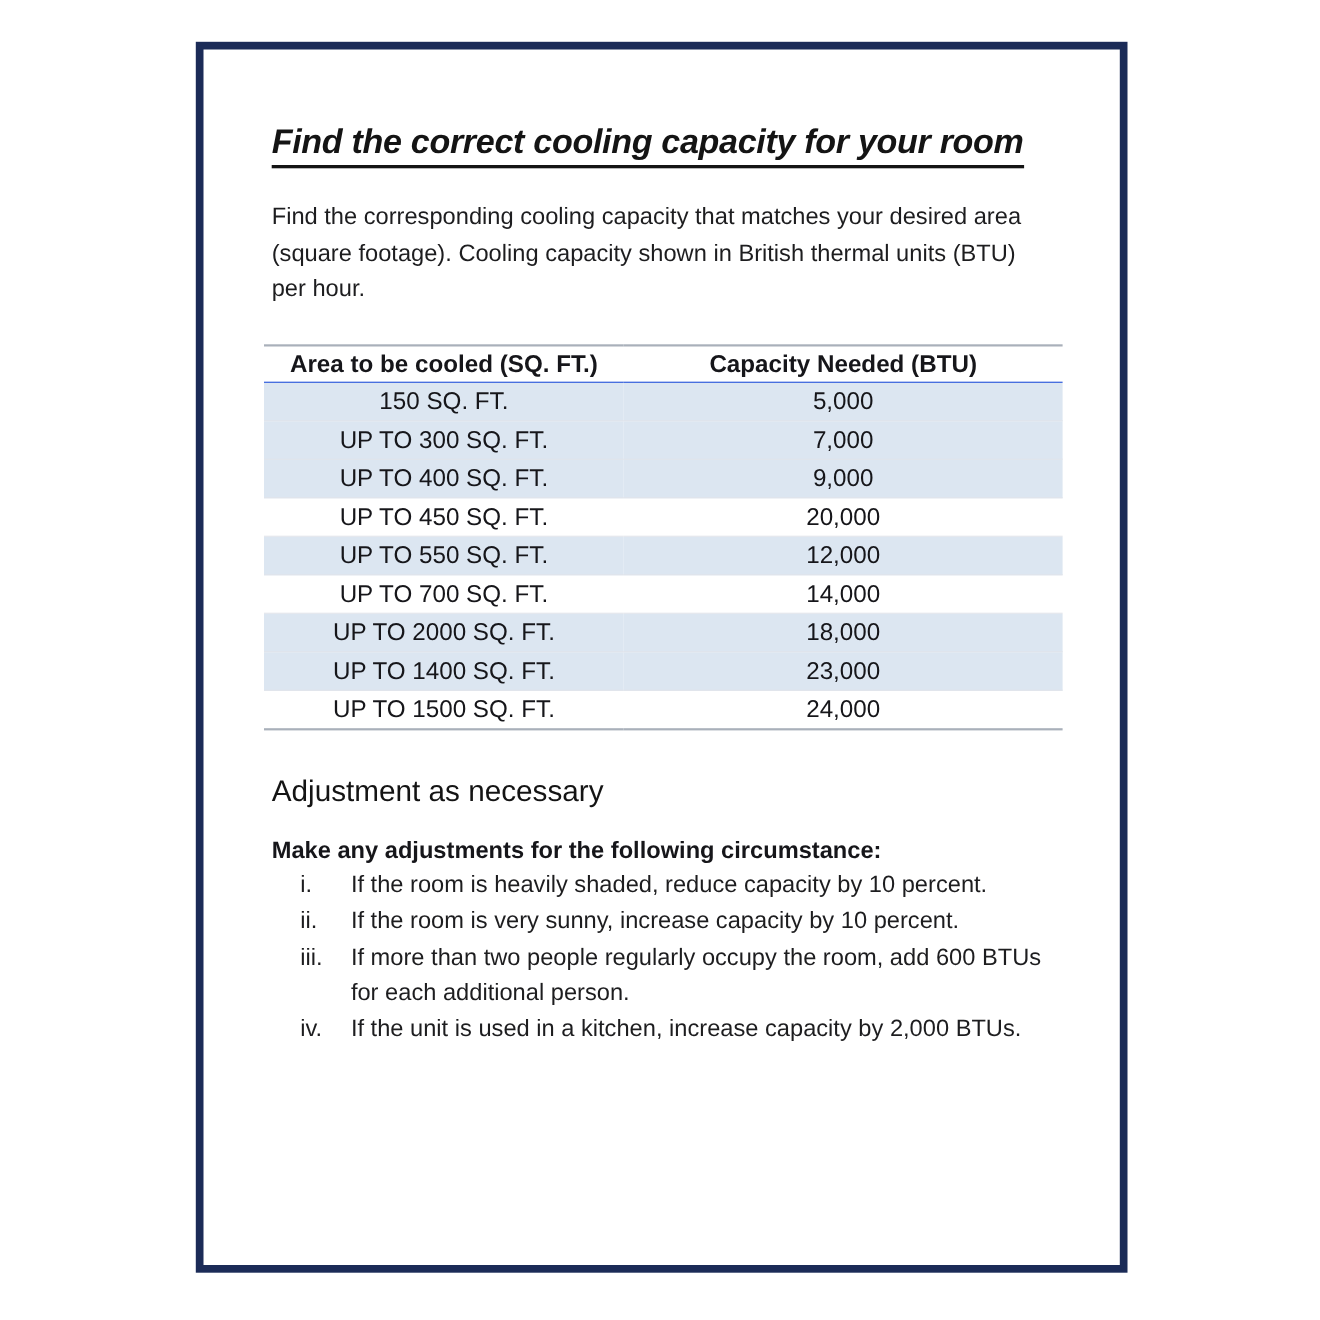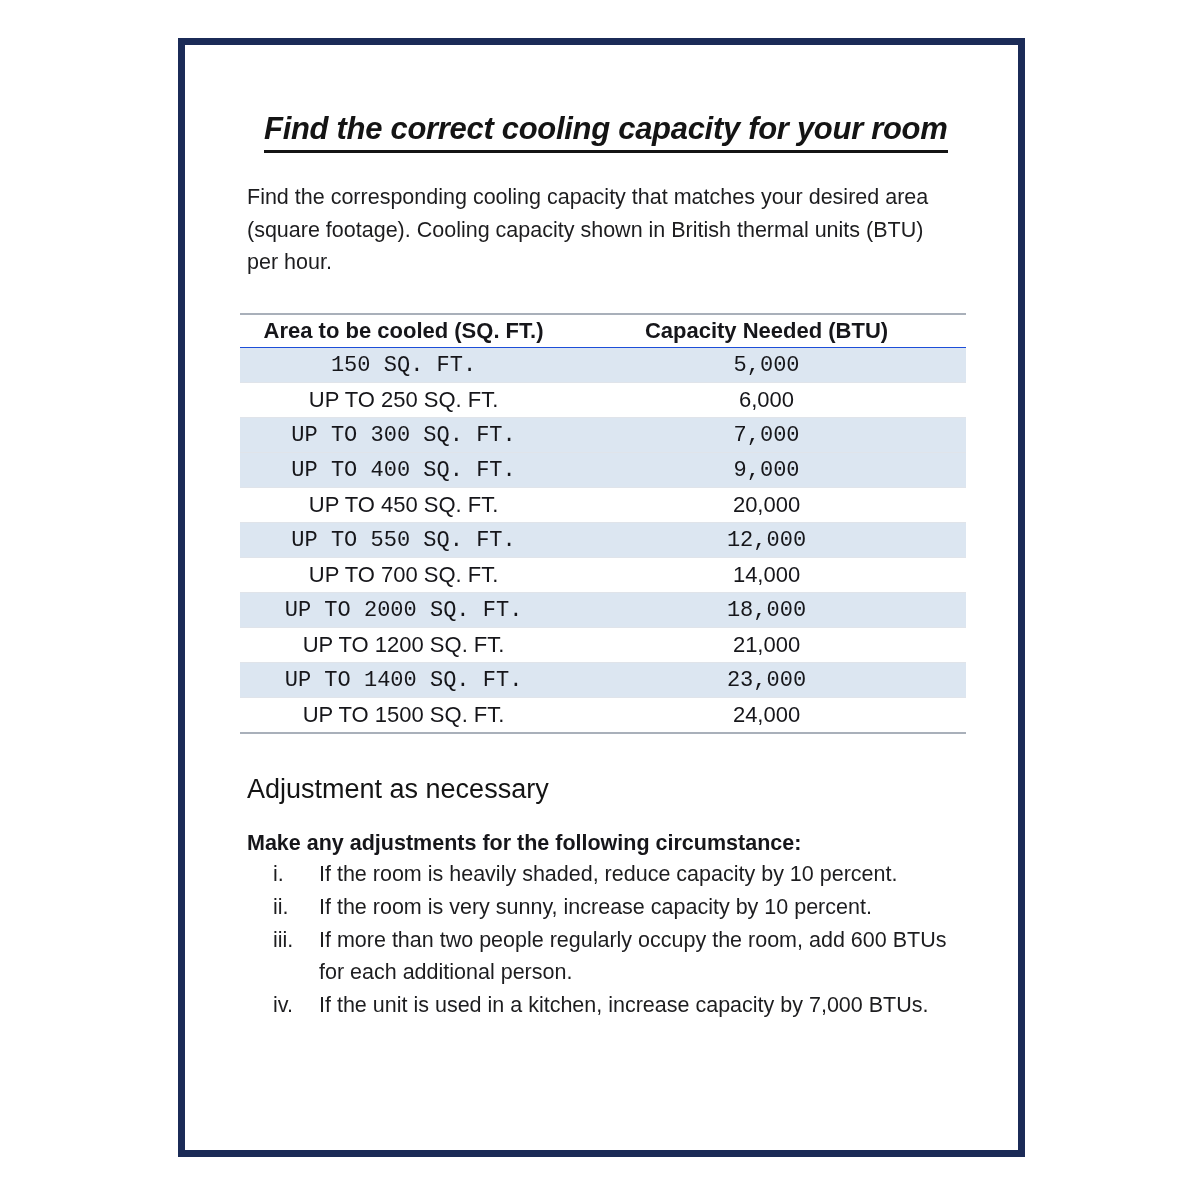--- a/index.html
+++ b/index.html
@@ -23,21 +23,21 @@
     left: 178px;
     top: 38px;
     width: 847px;
     height: 1119px;
     box-sizing: border-box;
     border: 7px solid #1b2b57;
     background: #ffffff;
     padding: 66px 52px 0 62px;
   }
   .title {
-    margin: 0 0 28px 17px;
+    margin: 0 0 28px 0;
     font-size: 31px;
     line-height: 1.15;
     font-weight: 700;
     font-style: italic;
     letter-spacing: -0.3px;
     color: #141414;
   }
   .title span {
     display: inline-block;
     border-bottom: 3px solid #141414;
@@ -69,21 +69,21 @@
   }
   table.capacity th + th { width: 55%; text-align: center; }
   table.capacity td {
     font-size: 22px;
     text-align: center;
     height: 32px;
     padding: 1px 2px;
     border-bottom: 1px solid #e0e4ea;
     color: #16161a;
   }
-  table.capacity tr.stripe td { background: #dce6f1; font-family: Liberation Mono, monospace; }
+  table.capacity tr.stripe td { background: #dce6f1; }
   .adj-heading {
     margin: 40px 0 0 0;
     font-size: 27px;
     font-weight: 400;
     color: #141414;
   }
   .adj-lead {
     margin: 26px 0 2px 0;
     font-size: 21.5px;
     font-weight: 700;
@@ -122,24 +122,20 @@
         <tr>
           <th>Area to be cooled (SQ. FT.)</th>
           <th>Capacity Needed (BTU)</th>
         </tr>
       </thead>
       <tbody id="table-body">
           <tr class="stripe">
             <td>150 SQ. FT.</td>
             <td>5,000</td>
           </tr>
-          <tr>
-            <td>UP TO 250 SQ. FT.</td>
-            <td>6,000</td>
-          </tr>
           <tr class="stripe">
             <td>UP TO 300 SQ. FT.</td>
             <td>7,000</td>
           </tr>
           <tr class="stripe">
             <td>UP TO 400 SQ. FT.</td>
             <td>9,000</td>
           </tr>
           <tr>
             <td>UP TO 450 SQ. FT.</td>
@@ -149,24 +145,20 @@
             <td>UP TO 550 SQ. FT.</td>
             <td>12,000</td>
           </tr>
           <tr>
             <td>UP TO 700 SQ. FT.</td>
             <td>14,000</td>
           </tr>
           <tr class="stripe">
             <td>UP TO 2000 SQ. FT.</td>
             <td>18,000</td>
-          </tr>
-          <tr>
-            <td>UP TO 1200 SQ. FT.</td>
-            <td>21,000</td>
           </tr>
           <tr class="stripe">
             <td>UP TO 1400 SQ. FT.</td>
             <td>23,000</td>
           </tr>
           <tr>
             <td>UP TO 1500 SQ. FT.</td>
             <td>24,000</td>
           </tr>
         </tbody>
@@ -184,18 +176,18 @@
         <div class="adj-item">
           <span class="marker">ii.</span>
           <span class="text">If the room is very sunny, increase capacity by 10 percent.</span>
         </div>
         <div class="adj-item">
           <span class="marker">iii.</span>
           <span class="text">If more than two people regularly occupy the room, add 600 BTUs for each additional person.</span>
         </div>
         <div class="adj-item">
           <span class="marker">iv.</span>
-          <span class="text">If the unit is used in a kitchen, increase capacity by 7,000 BTUs.</span>
+          <span class="text">If the unit is used in a kitchen, increase capacity by 2,000 BTUs.</span>
         </div>
       </div>
 
   </div>
 </div>
 
 </body></html>

